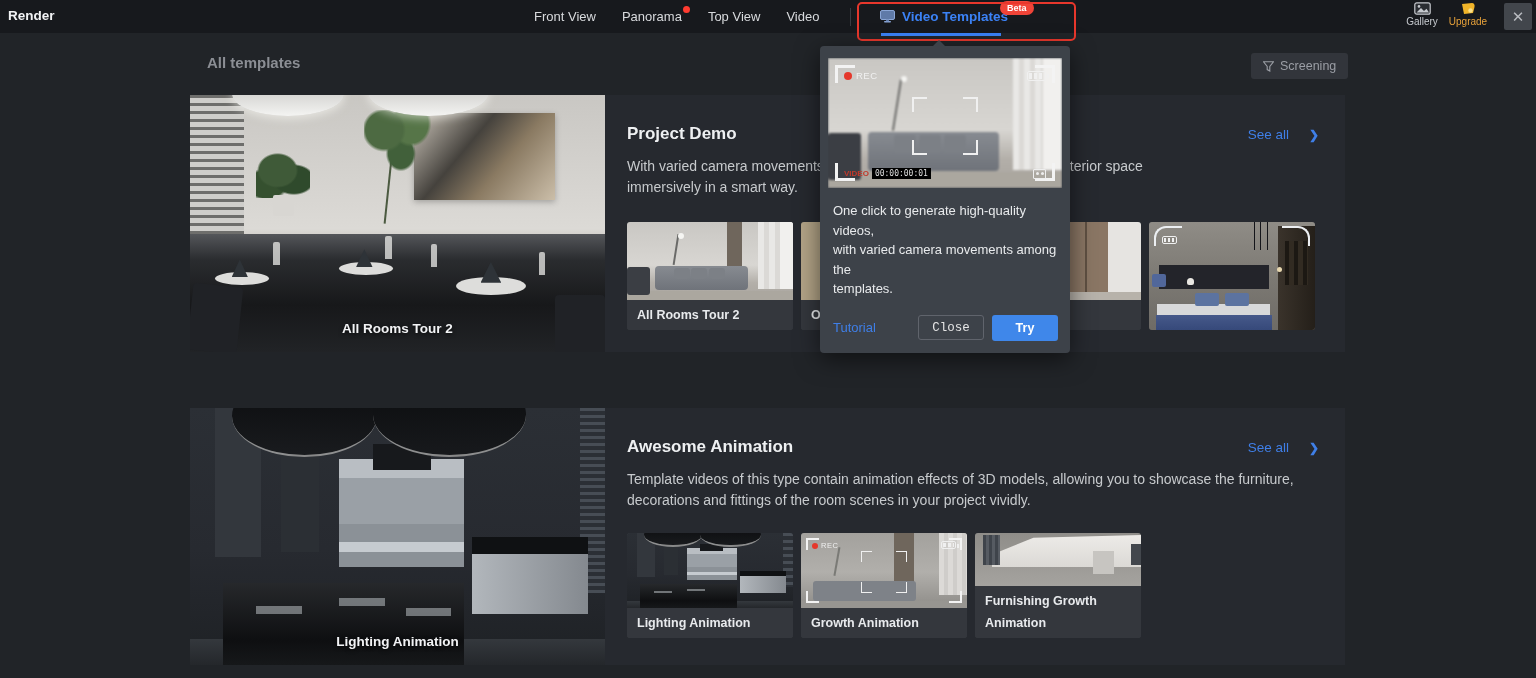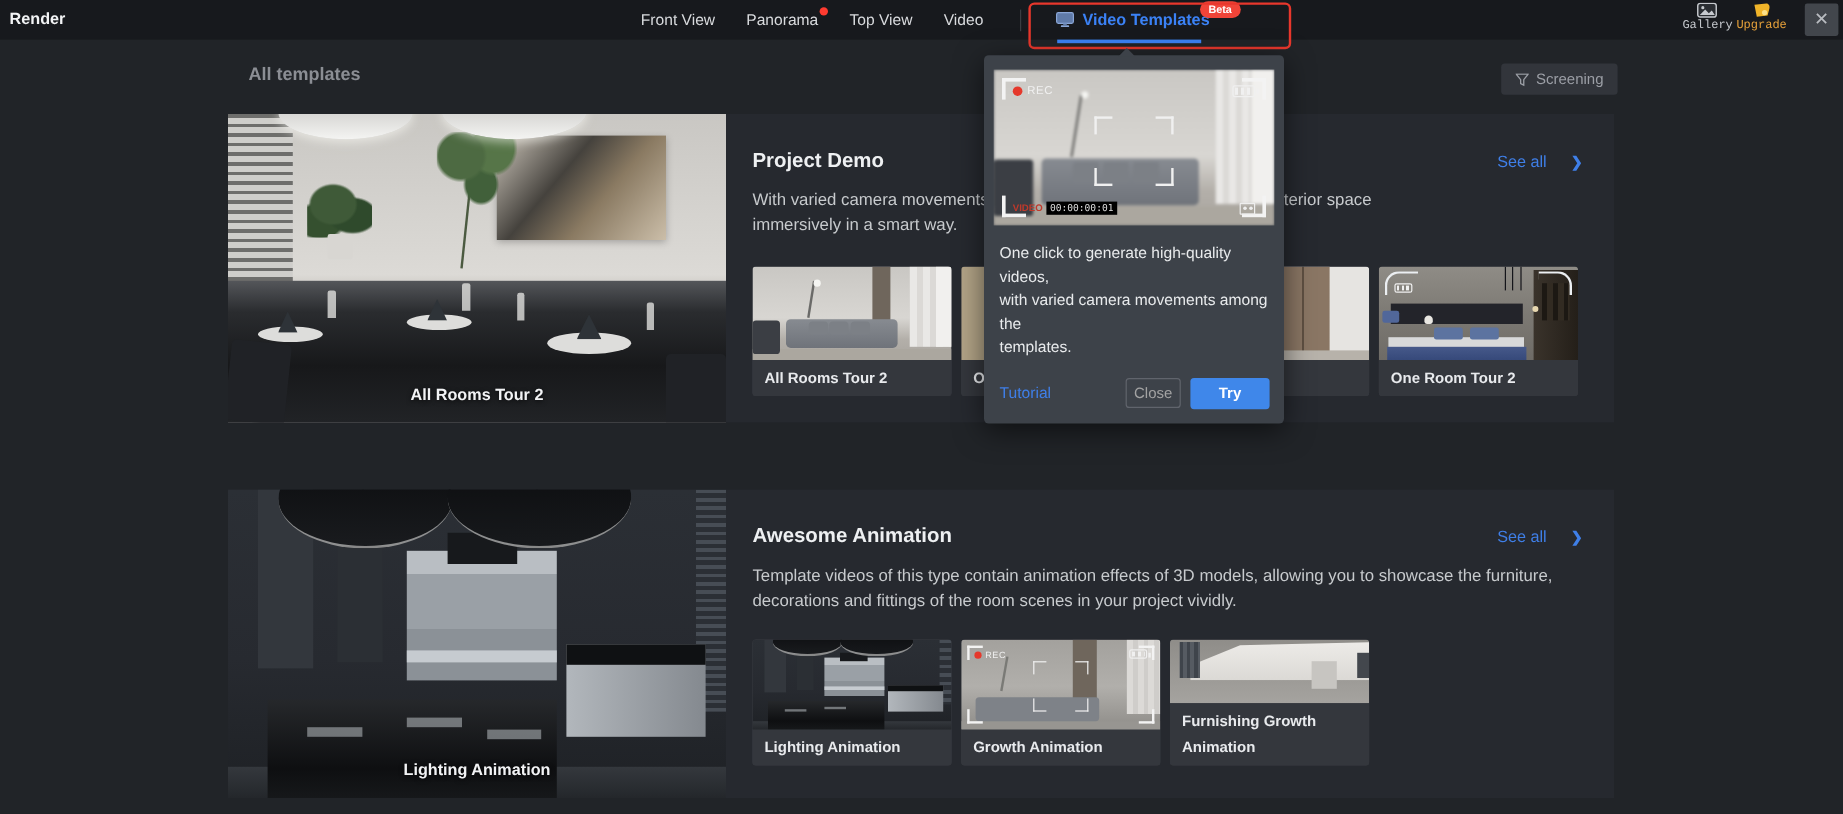--- a/index.html
+++ b/index.html
@@ -13,21 +13,21 @@
   .nav-item { font-size:13px; color:#d8dadd; position:relative; cursor:pointer; white-space:nowrap; }
   .nav-dot { position:absolute; right:-8px; top:-3px; width:7px; height:7px; border-radius:50%; background:#ff3b30; }
   .nav-divider { position:absolute; left:850px; top:8px; width:1px; height:18px; background:#3a3d42; }
 
   .vt-tab { position:absolute; left:880px; top:0; height:33px; display:flex; align-items:center; gap:7px; cursor:pointer; z-index:22; }
   .vt-label { font-size:13.5px; font-weight:600; color:#3b82f6; }
   .beta-badge { position:absolute; left:1000px; top:1px; background:#f04438; color:#fff; font-size:9px; font-weight:700; padding:2px 7px; border-radius:8px; z-index:23; }
   .tab-underline { position:absolute; left:881px; top:33px; width:120px; height:3px; background:#3b82f6; z-index:22; }
   .annotation-box { position:absolute; left:857px; top:2px; width:219px; height:39px; border:2px solid #e8372c; border-radius:5px; z-index:30; pointer-events:none; }
 
-  .tb-right { position:absolute; top:2px; text-align:center;font-family:Liberation Mono, monospace; }
+  .tb-right { position:absolute; top:2px; text-align:center; }
   .tb-right .lbl { display:block; font-size:10px; margin-top:1px; }
   .gallery-btn { left:1402px; width:40px; color:#c6c9ce; }
   .upgrade-btn { left:1444px; width:48px; color:#e8a23a; }
   .close-btn { position:absolute; left:1504px; top:3px; width:28px; height:27px; background:#42464c; border-radius:2px; color:#b9bcc1; font-size:15px; line-height:27px; text-align:center; cursor:pointer; }
 
   
   .page-title { position:absolute; left:207px; top:54px; font-size:15px; font-weight:700; color:#8b8e94; }
   .screening-btn { position:absolute; left:1251px; top:53px; height:26px; background:#32353b; border-radius:3px; display:flex; align-items:center; gap:6px; padding:0 12px; font-size:12.5px; color:#9b9ea5; cursor:pointer; }
 
   
@@ -50,21 +50,21 @@
   
   .popup { position:absolute; left:820px; top:46px; width:250px; background:#3d4249; border-radius:4px; box-shadow:0 6px 24px rgba(0,0,0,.55); z-index:100; padding-bottom:12px; }
   .popup-pointer { position:absolute; left:112px; top:-6px; width:0; height:0; border-left:7px solid transparent; border-right:7px solid transparent; border-bottom:7px solid #3d4249; }
   .popup-img { position:relative; margin:12px 8px 0 8px; height:130px; overflow:hidden; }
   .popup-img .blurwrap { position:absolute; inset:0; filter:blur(1.3px); }
   .popup-desc { margin:13px 13px 0 13px; font-size:13px; line-height:19.5px; color:#e8eaec; }
   .popup-desc span { display:block; }
   .popup-footer { margin:16px 12px 0 13px; display:flex; align-items:center; }
   .tutorial-link { font-size:13px; color:#3f7fe8; cursor:pointer; }
   .popup-footer .spacer { flex:1; }
-  .pclose-btn { width:46px; height:25px; border:1px solid #60646c; border-radius:3px; background:transparent; color:#a3a3a3; font-size:12.5px; font-family:Liberation Sans, sans-serif; cursor:pointer; margin-right:8px; }
+  .pclose-btn { width:66px; height:25px; border:1px solid #60646c; border-radius:3px; background:transparent; color:#e5e5e5; font-size:12.5px; font-family:Liberation Mono, monospace; cursor:pointer; margin-right:8px; }
   .try-btn { width:66px; height:26px; border:none; border-radius:3px; background:#3f87ea; color:#fff; font-size:12.5px; font-weight:600; font-family:inherit; cursor:pointer; }
 
   
   .vfc { position:absolute; width:20px; height:18px; border:3px solid #f3f3f3; }
   .vfc.tl { top:7px; left:7px; border-right:none; border-bottom:none; }
   .vfc.tr { top:7px; right:7px; border-left:none; border-bottom:none; }
   .vfc.bl { bottom:7px; left:7px; border-right:none; border-top:none; }
   .vfc.br { bottom:7px; right:7px; border-left:none; border-top:none; }
   .vf-rec { position:absolute; top:12px; left:16px; display:flex; align-items:center; gap:4px; }
   .vf-rec .dot { width:8px; height:8px; border-radius:50%; background:#e5382b; }
@@ -353,21 +353,20 @@
           <i class="lamp"></i>
             <i class="cord cd1"></i>
             <i class="cord cd2"></i>
             <i class="cord cd3"></i>
             <i class="wlamp"></i>
           <span class="bd-corner tl"></span>
           <span class="bd-corner tr"></span>
           <span class="bd-batt"></span>
         </div>
       </div>
-      <div class="card-label">One Room Tour 2</div>
     </div>
   </div>
 </div>
 
 <div class="section sec2">
 
   <div class="featured">
     <div class="art art-darkkitchen">
       <i class="colL1"></i>
         <i class="colL2"></i>

